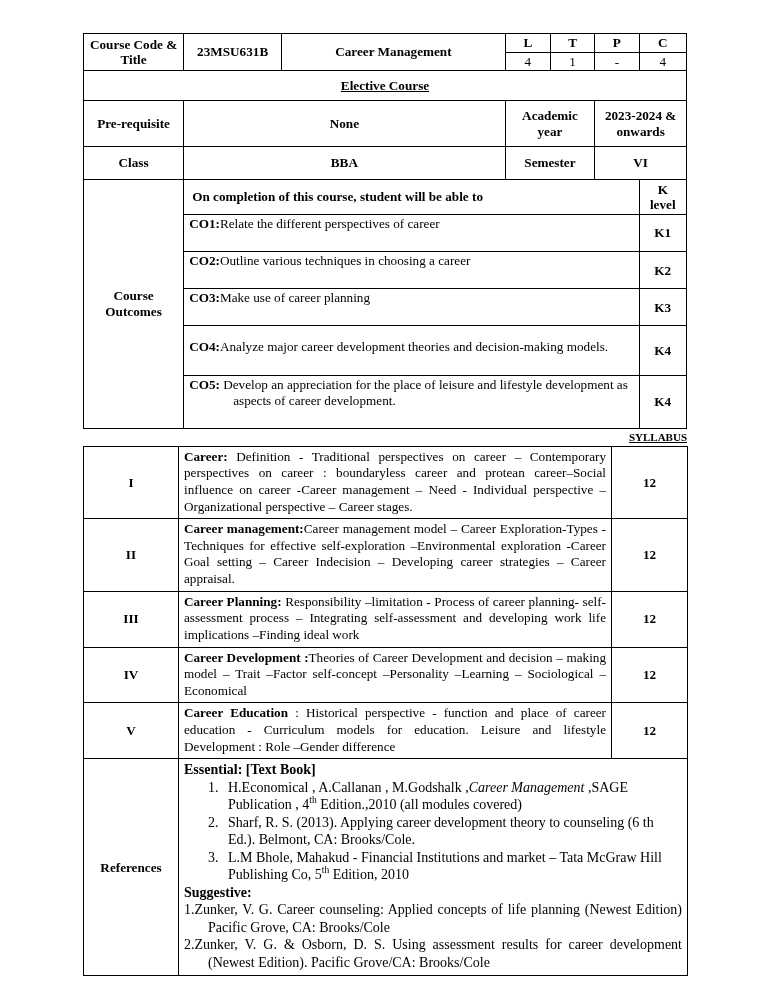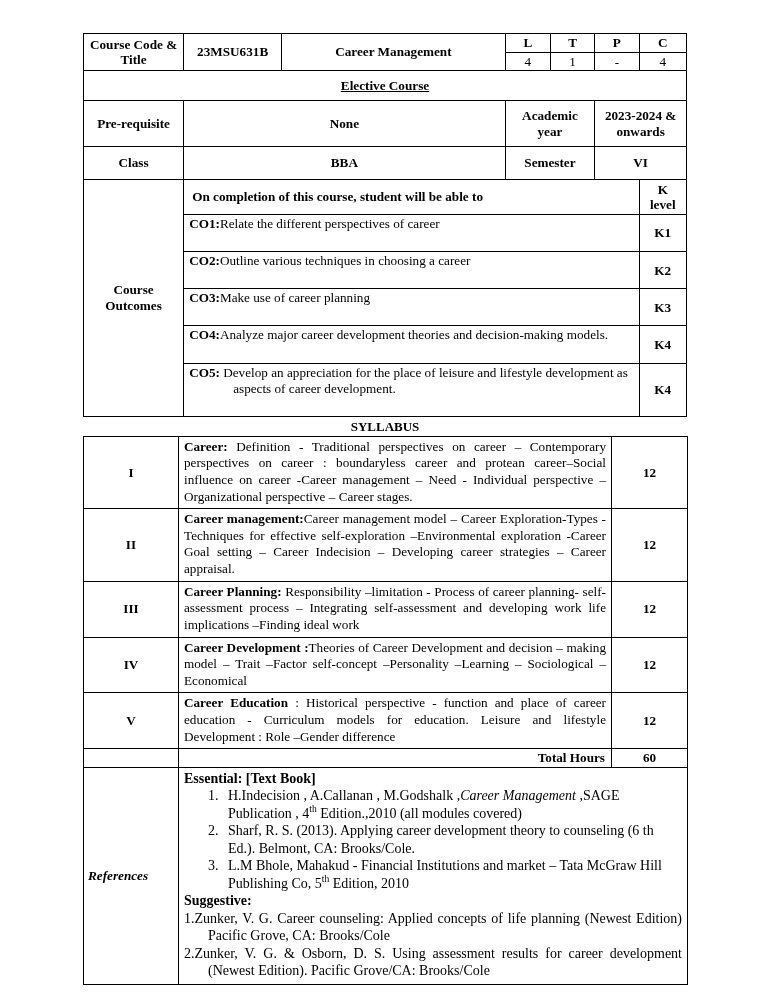--- a/index.html
+++ b/index.html
@@ -43,38 +43,40 @@
     padding: 2px 5px 3px 5px;
     line-height: 1.26;
   }
   .underline { text-decoration: underline; }
   sup { font-size: 0.68em; vertical-align: super; line-height: 0; }
   .ital { font-style: italic; }
 
   
   .syllabus-caption {
     width: 604px;
-    text-align: center;
+    text-align: right;
     font-weight: bold;
-    font-size: 13px;
+    font-size: 11px;
     line-height: 1;
     padding: 3px 0 3px 0;
+    text-decoration: underline;
   }
 
   
   .co-cell {
     text-align: left;
     vertical-align: top;
     padding: 1px 4px 19px 5px;
     line-height: 1.22;
   }
   .co-cell .hang {
     display: block;
     padding-left: 40px;
     text-indent: -40px;
+    margin-top: 12px;
   }
   .co-cell .hang2 {
     display: block;
     padding-left: 44px;
     text-indent: -44px;
   }
 
   
   .ref-cell {
     text-align: left;
@@ -94,24 +96,23 @@
     margin: 0;
   }
   .sugg-item {
     display: block;
     padding-left: 24px;
     text-indent: -24px;
     text-align: justify;
     text-align-last: left;
   }
   .refs-label {
-    text-align: left;
+    text-align: center;
     vertical-align: middle;
     font-weight: bold;
-    font-style: italic;
   }
 </style>
 </head>
 <body>
 
 <div class="page">
 
   <table>
     <colgroup>
       <col style="width:95px">
@@ -244,32 +245,27 @@
       </tr>
 
       <tr>
         <td class="ctr b">V</td>
         <td class="just">
           <span class="b">Career Education</span><span> : Historical perspective  - function and place of career education  - Curriculum models for education. Leisure and lifestyle Development : Role –Gender difference</span>
         </td>
         <td class="ctr b">12</td>
       </tr>
 
-      <tr>
-        <td>&nbsp;</td>
-        <td class="b" style="text-align:right;padding-right:6px">Total Hours</td>
-        <td class="ctr b">60</td>
-      </tr>
 
       <tr>
         <td class="refs-label">References</td>
         <td colspan="2" class="ref-cell">
           <span class="head">Essential: [Text Book]</span>
           <ol class="ref-list">
-            <li><span>H.Indecision , A.Callanan , M.Godshalk ,</span><span class="ital">Career Management</span><span> ,SAGE Publication , 4</span><sup>th</sup><span> Edition.,2010 (all  modules covered)</span></li>
+            <li><span>H.Economical , A.Callanan , M.Godshalk ,</span><span class="ital">Career Management</span><span> ,SAGE Publication , 4</span><sup>th</sup><span> Edition.,2010 (all  modules covered)</span></li>
             <li><span>Sharf, R. S. (2013). Applying career development theory to counseling (6 th Ed.). Belmont, CA: Brooks/Cole.</span></li>
             <li><span>L.M Bhole, Mahakud - Financial Institutions and market – Tata McGraw Hill Publishing Co, 5</span><sup>th</sup><span> Edition, 2010</span></li>
           </ol>
           <span class="head">Suggestive:</span>
           <span class="sugg-item">1.Zunker, V. G. Career counseling: Applied concepts of life planning (Newest Edition) Pacific Grove, CA: Brooks/Cole</span>
           <span class="sugg-item">2.Zunker, V. G. &amp; Osborn, D. S. Using assessment results for career development (Newest Edition). Pacific Grove/CA: Brooks/Cole</span>
         </td>
       </tr>
     </tbody>
   </table>

